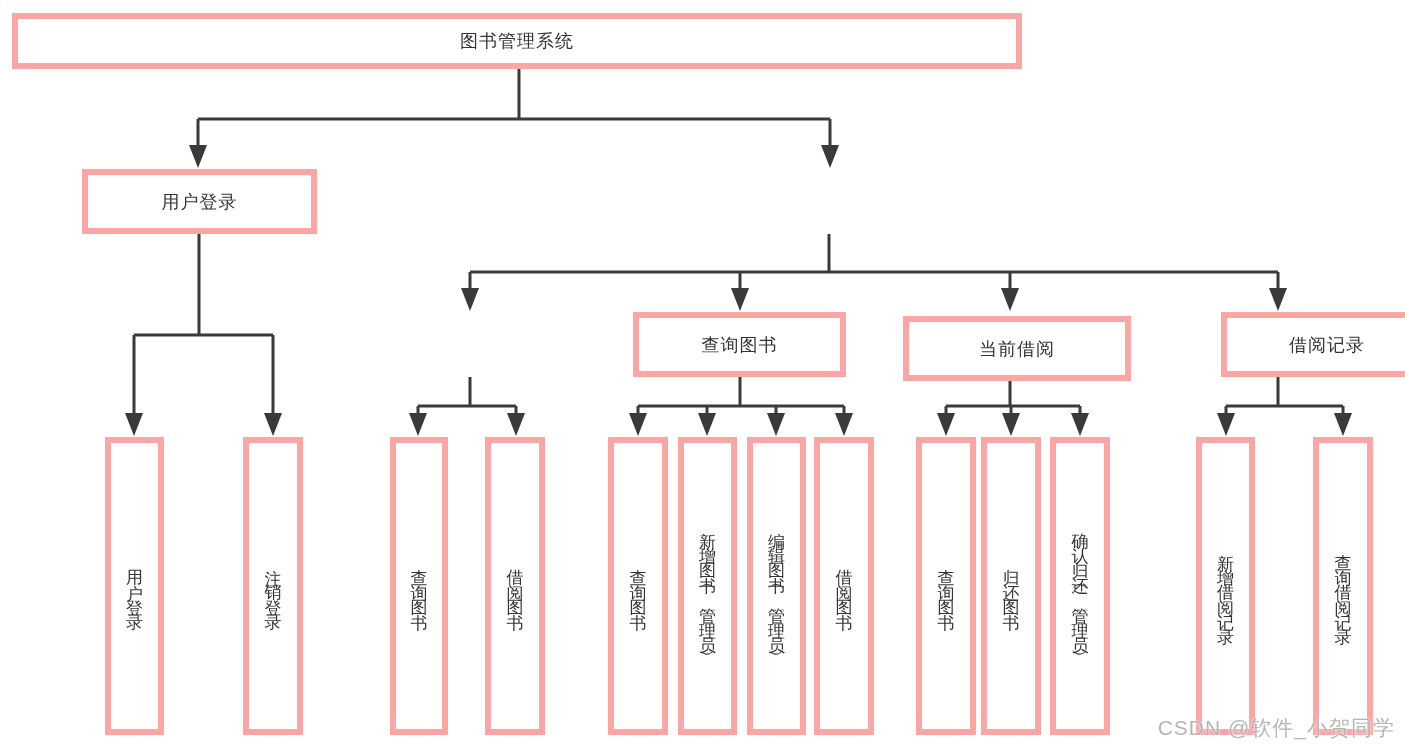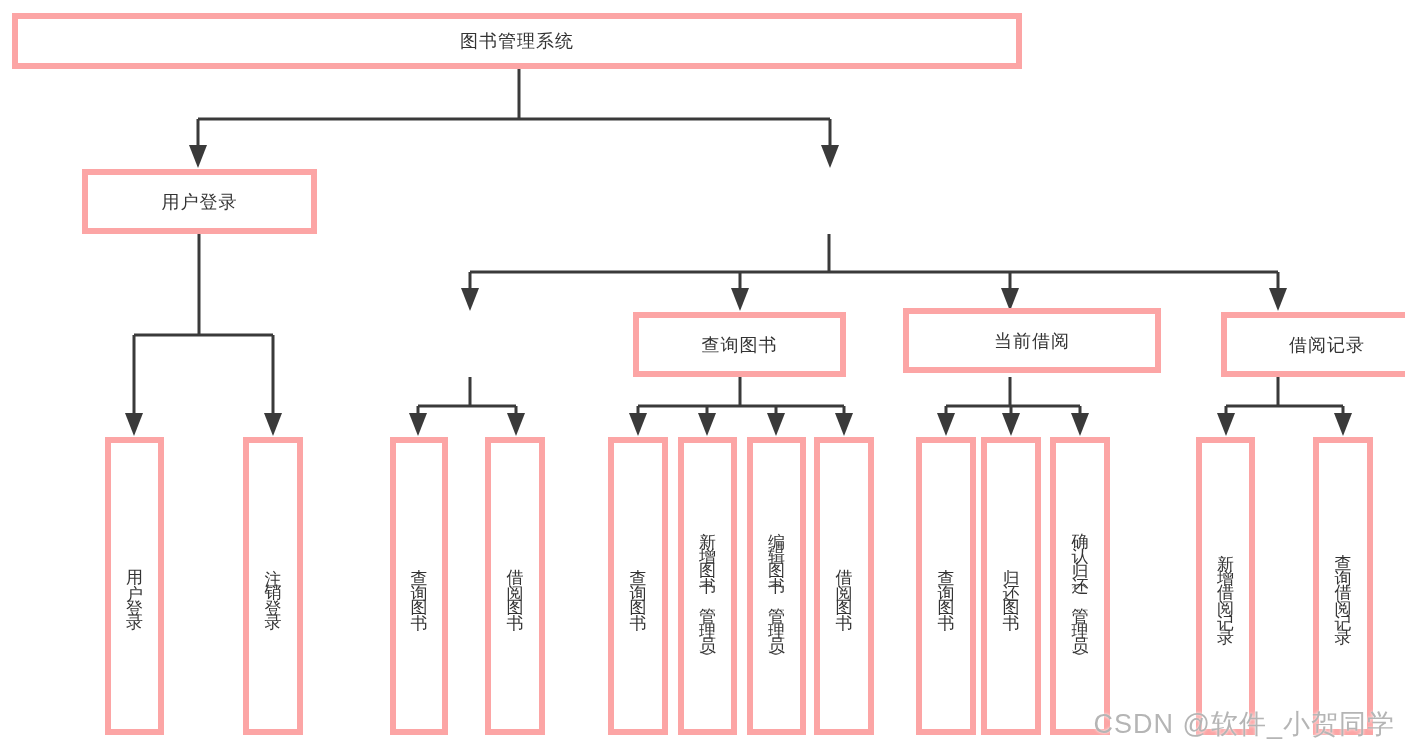--- a/index.html
+++ b/index.html
@@ -12,21 +12,21 @@
     position:absolute;box-sizing:border-box;border:6px solid #fca5a5;background:#ffffff;
     display:flex;align-items:center;justify-content:center;color:#333333;z-index:1;
   }
   .h-label{font-size:18px;letter-spacing:1px;white-space:nowrap;}
   .v-label{
     writing-mode:vertical-rl;text-orientation:mixed;
     font-size:17px;letter-spacing:15px;line-height:1;white-space:nowrap;
   }
   .watermark{
     position:absolute;right:10px;bottom:5px;z-index:5;
-    font-size:27px;color:#b5b5b5;letter-spacing:1px;white-space:nowrap;
+    font-size:21px;color:#b5b5b5;letter-spacing:1px;white-space:nowrap;
     text-shadow:0 0 3px #ffffff;
   }
 </style>
 </head>
 <body>
 
 <div class="canvas">
 
   <svg class="connector-layer" width="1405" height="747" viewBox="0 0 1405 747">
     <g stroke="#3a3a3a" stroke-width="3" fill="none">
@@ -65,21 +65,21 @@
     <span class="h-label">图书管理系统</span>
   </div>
 
   <div class="box" style="left:82px;top:169px;width:235px;height:65px;">
     <span class="h-label">用户登录</span>
   </div>
 
   <div class="box" style="left:633px;top:312px;width:213px;height:65px;">
     <span class="h-label">查询图书</span>
   </div>
-  <div class="box" style="left:903px;top:308px;width:258px;height:65px;">
+  <div class="box" style="left:903px;top:316px;width:228px;height:65px;">
     <span class="h-label">当前借阅</span>
   </div>
   <div class="box" style="left:1173px;top:312px;width:212px;height:65px;margin-left:48px;">
     <span class="h-label">借阅记录</span>
   </div>
 
   <div class="box" style="left:105px;top:437px;width:59px;height:298px;">
     <span class="v-label">用户登录</span>
   </div>
   <div class="box" style="left:243px;top:437px;width:60px;height:298px;">

